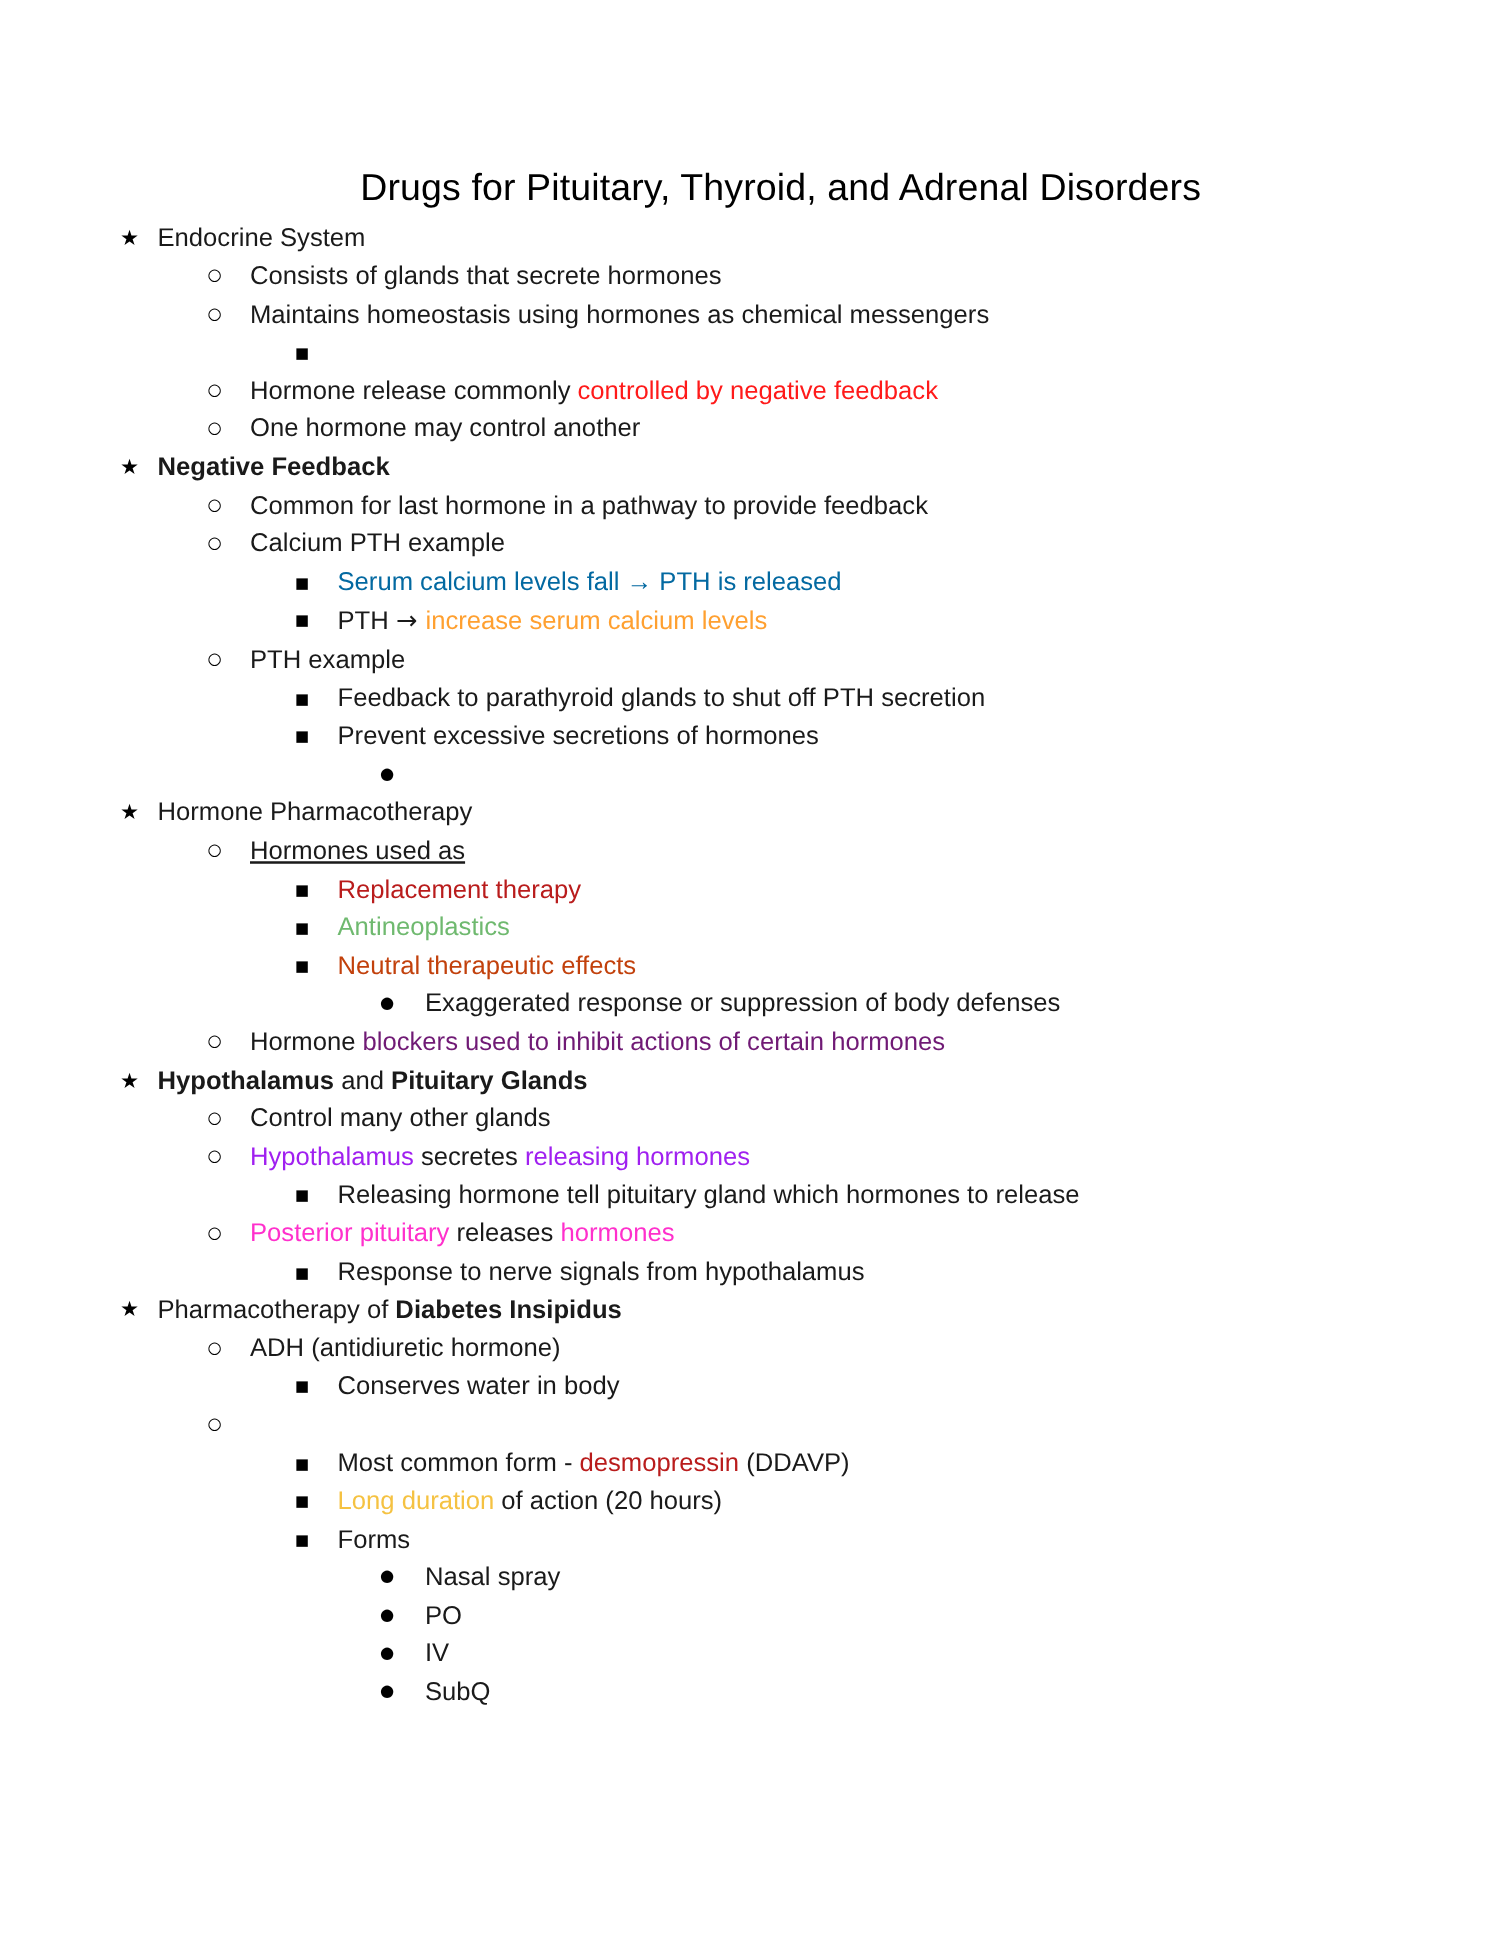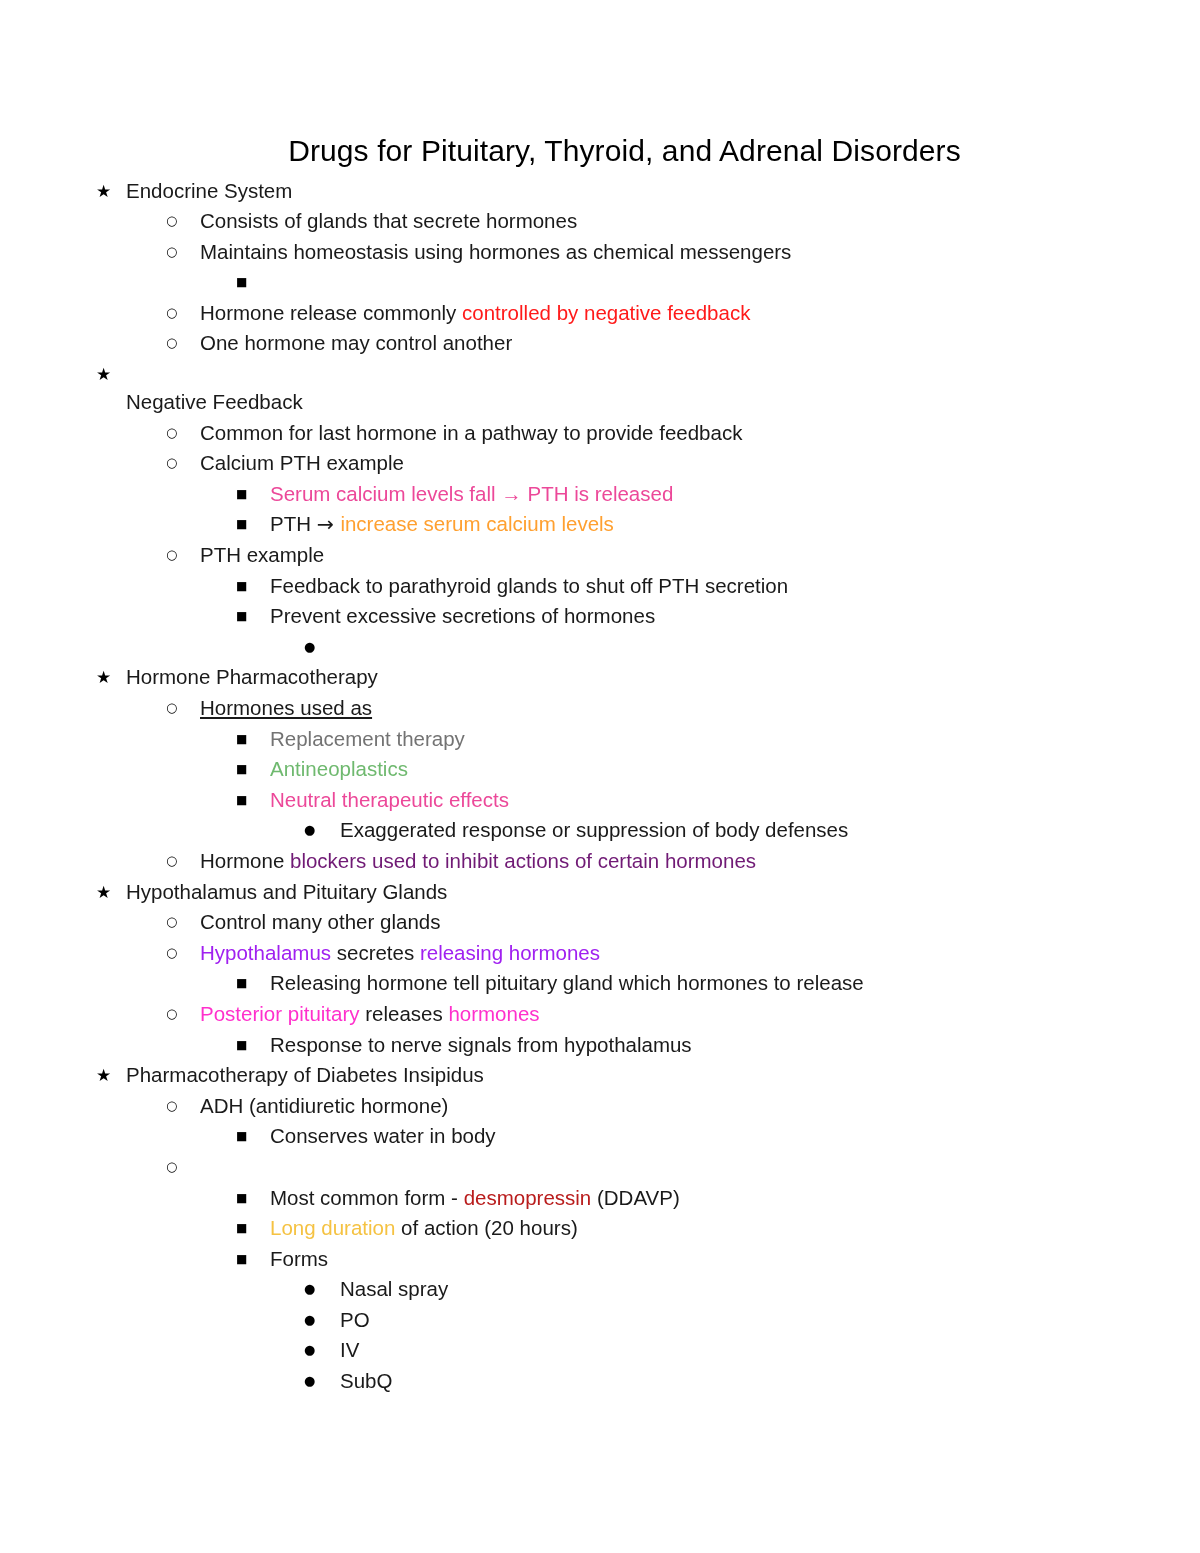--- a/index.html
+++ b/index.html
@@ -81,21 +81,21 @@
     line-height: 30.6px;
   }
   
   .lvl4 > .row { padding-left: 208px; }
   .lvl4 > .row > .bullet {
     width: 36px;
     font-size: 13px;
     line-height: 30.6px;
   }
 
-  .b  { font-weight: normal; margin-top: 28px; }
+  .b  { font-weight: bold; }
   .u  { text-decoration: underline; }
   .arrow { font-family: "DejaVu Sans", sans-serif; }
 </style>
 </head>
 <body>
 
 <div class="page">
 
   <h1 class="doc-title">Drugs for Pituitary, Thyroid, and Adrenal Disorders</h1>
 
@@ -155,21 +155,21 @@
         </li>
         <li class="lvl2">
           <div class="row">
             <span class="bullet">○</span>
             <span class="txt">Calcium PTH example</span>
           </div>
           <ul>
             <li class="lvl3">
               <div class="row">
                 <span class="bullet">■</span>
-                <span class="txt" style="color:#ec4899">Serum calcium levels fall → PTH is released</span>
+                <span class="txt" style="color:#0369a1">Serum calcium levels fall → PTH is released</span>
               </div>
             </li>
             <li class="lvl3">
               <div class="row">
                 <span class="bullet">■</span>
                 <span class="txt"><span>PTH </span><span class="arrow">→ </span><span style="color:#ffa030">increase serum calcium levels</span></span>
               </div>
             </li>
           </ul>
         </li>
@@ -211,33 +211,33 @@
       <ul>
         <li class="lvl2">
           <div class="row">
             <span class="bullet">○</span>
             <span class="txt u">Hormones used as</span>
           </div>
           <ul>
             <li class="lvl3">
               <div class="row">
                 <span class="bullet">■</span>
-                <span class="txt" style="color:#737373">Replacement therapy</span>
+                <span class="txt" style="color:#b91c1c">Replacement therapy</span>
               </div>
             </li>
             <li class="lvl3">
               <div class="row">
                 <span class="bullet">■</span>
                 <span class="txt" style="color:#6fb96f">Antineoplastics</span>
               </div>
             </li>
             <li class="lvl3">
               <div class="row">
                 <span class="bullet">■</span>
-                <span class="txt" style="color:#ec4899">Neutral therapeutic effects</span>
+                <span class="txt" style="color:#c2410c">Neutral therapeutic effects</span>
               </div>
               <ul>
                 <li class="lvl4">
                   <div class="row">
                     <span class="bullet">●</span>
                     <span class="txt">Exaggerated response or suppression of body defenses</span>
                   </div>
                 </li>
               </ul>
             </li>

